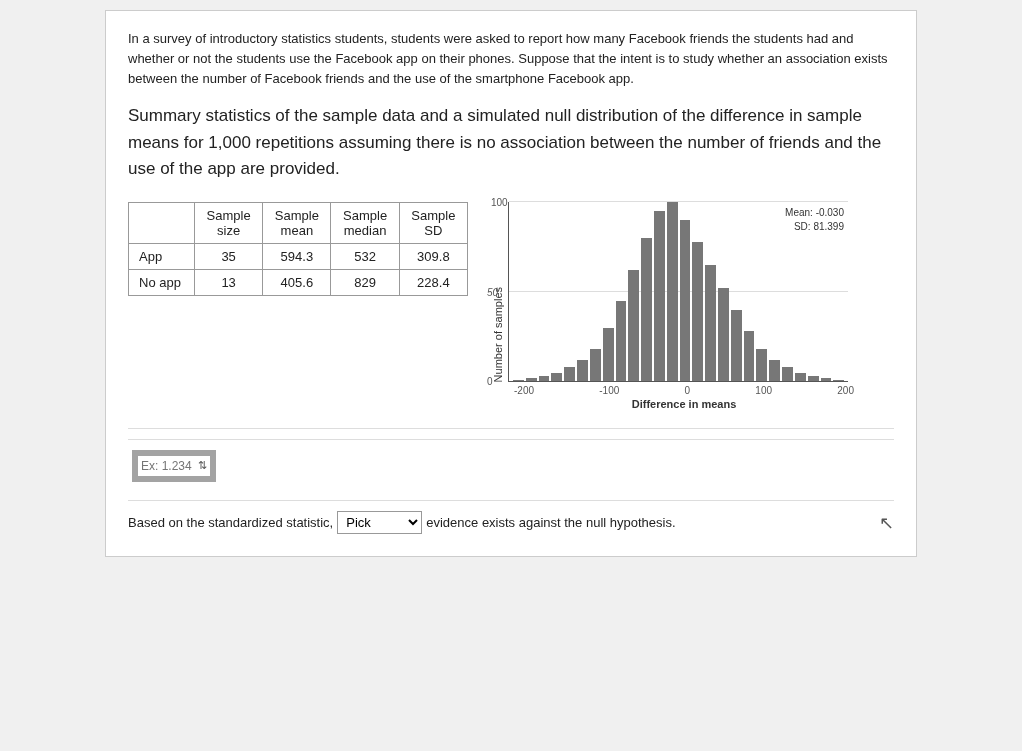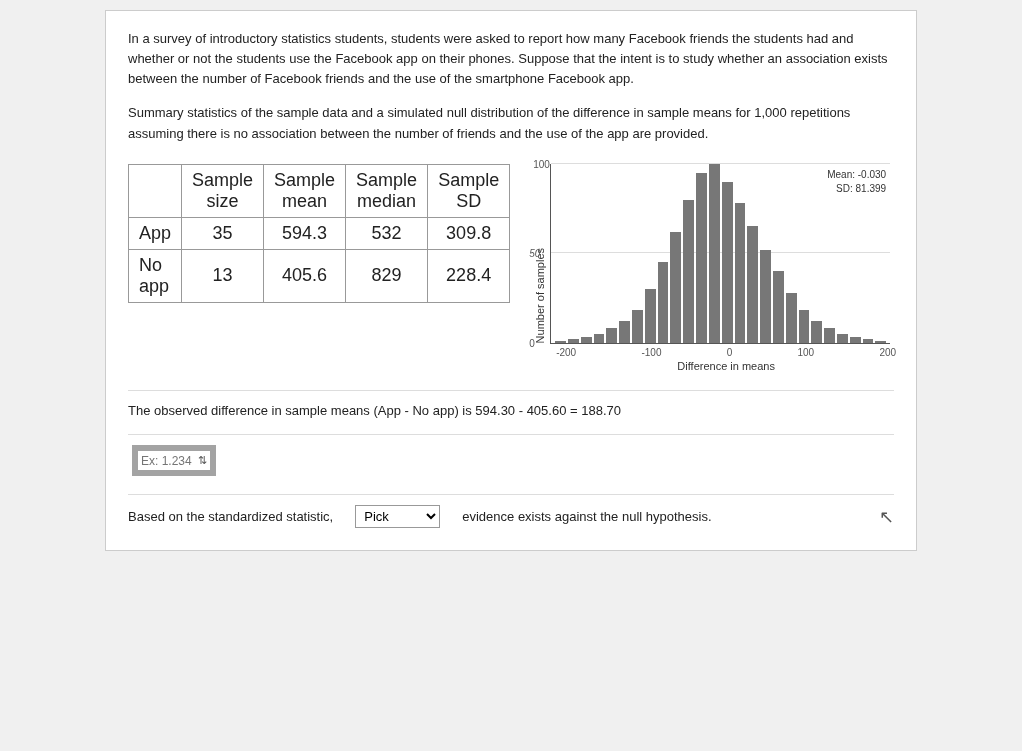--- a/index.html
+++ b/index.html
@@ -19,35 +19,35 @@
       width: 812px;
       padding: 18px 22px 22px 22px;
     }
     .intro-text {
       font-size: 13px;
       line-height: 1.55;
       color: #222;
       margin-bottom: 14px;
     }
     .summary-text {
-      font-size: 13px;
+      font-size: 17px;
       line-height: 1.55;
       color: #222;
       margin-bottom: 20px;
     }
     .content-row {
       display: flex;
       gap: 18px;
       align-items: flex-start;
       margin-bottom: 18px;
     }
     
     .data-table {
       border-collapse: collapse;
-      font-size: 18px;
+      font-size: 13px;
       min-width: 340px;
     }
     .data-table th, .data-table td {
       border: 1px solid #999;
       padding: 5px 10px;
       text-align: center;
       color: #222;
     }
     .data-table th {
       font-weight: normal;
@@ -121,38 +121,39 @@
       color: #555;
       margin-top: 3px;
     }
     .x-axis-title {
       font-size: 11px;
       color: #333;
       margin-top: 2px;
       margin-left: 28px;
       text-align: center;
       width: 340px;
+      font-weight: bold;
     }
     
     .observed-diff {
       font-size: 13px;
       color: #222;
       margin-bottom: 14px;
       line-height: 1.5;
     }
     .standardized-text {
       font-size: 13px;
       color: #222;
       line-height: 1.55;
       margin-bottom: 18px;
     }
     .conclusion-row {
       display: flex;
       align-items: center;
-      gap: 22px;
+      gap: 4px;
       font-size: 13px;
       color: #222;
       margin-top: 8px;
     }
     .pick-select {
       border: 1px solid #999;
       padding: 2px 4px;
       font-size: 13px;
       background: #fff;
       cursor: pointer;
@@ -264,21 +265,20 @@
         <span>0</span>
         <span>100</span>
         <span>200</span>
       </div>
       <div class="x-axis-title">Difference in means</div>
     </div>
   </div>
 
   <hr class="divider-line">
 
-  <p class="observed-diff">The observed difference in sample means (App - No app) is 594.30 - 405.60 = 188.70</p>
 
   <hr class="divider-line">
 
   <p class="standardized-text">
     <span style="display:inline-flex; align-items:center; border:6px solid #a3a3a3; padding:1px 3px; background:#fff; vertical-align:middle; margin-left:4px;">
       <input type="text" style="border: none; outline: none; font-size: 12px; color: rgb(136, 136, 136); width: 55px;" placeholder="Ex: 1.234">
       <span style="font-size:11px; color:#555; margin-left:2px;">⇅</span>
     </span>
   </p>
 

